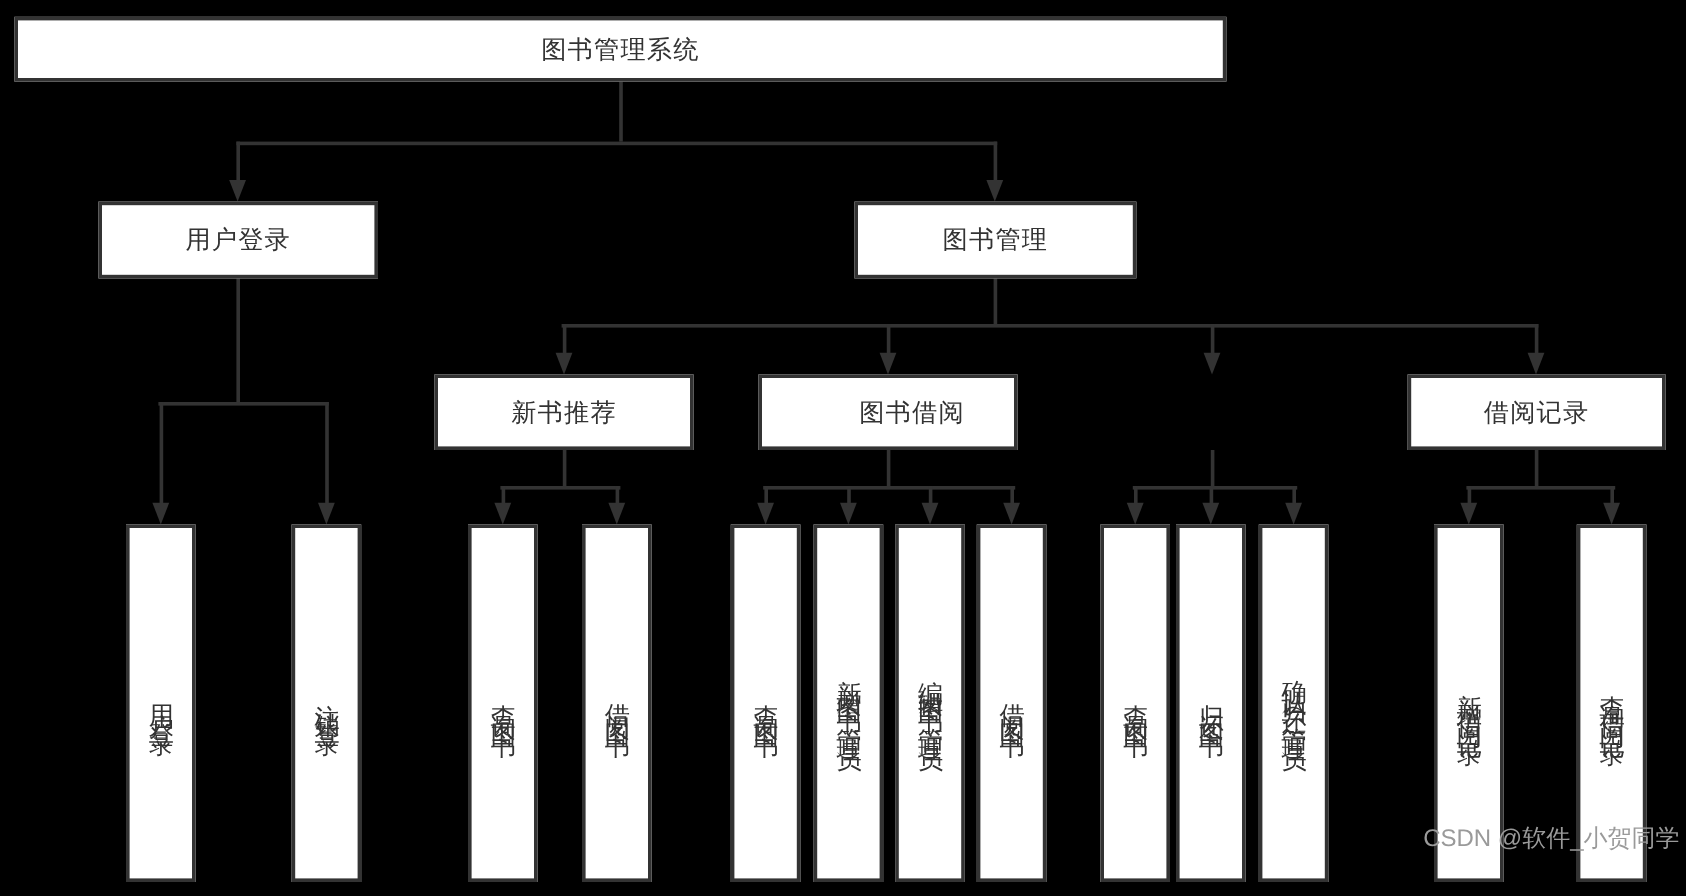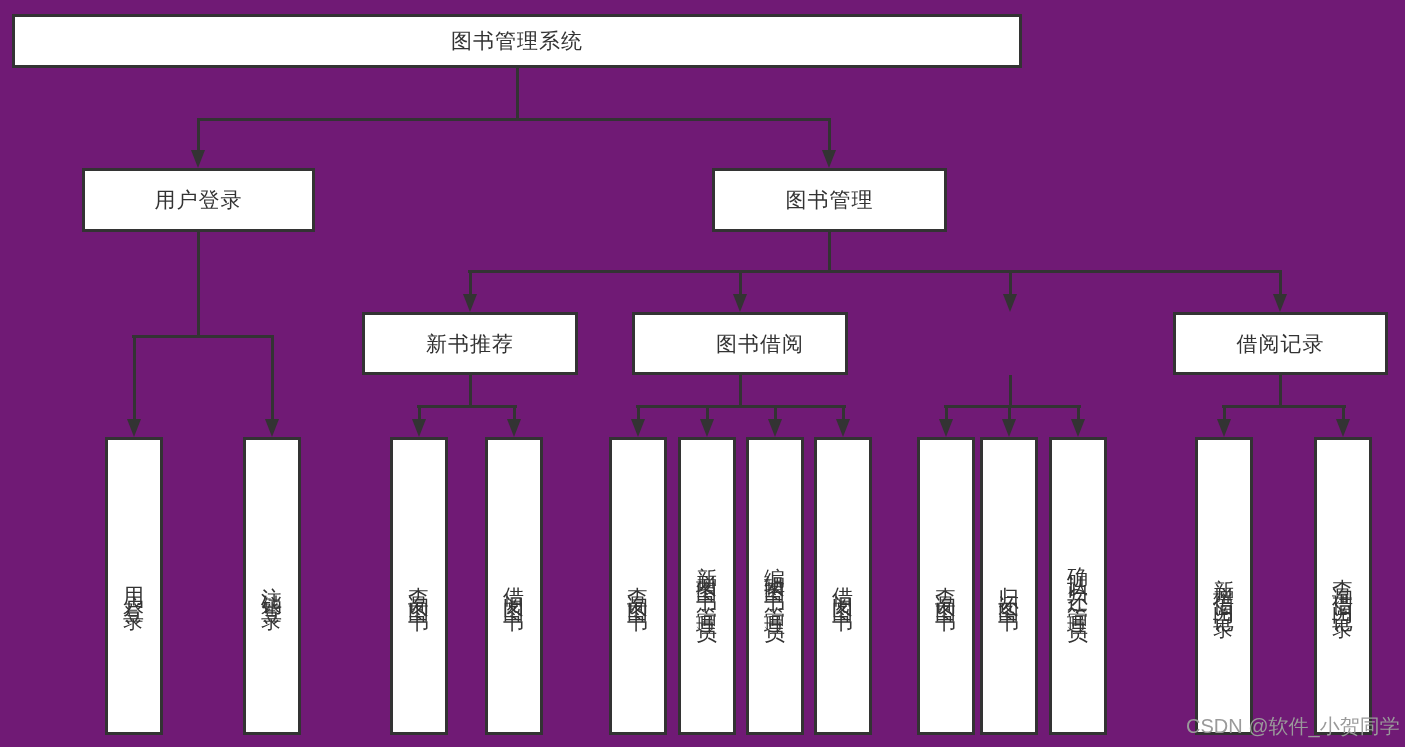--- a/index.html
+++ b/index.html
@@ -5,21 +5,21 @@
   html, body {
     margin: 0;
     padding: 0;
     background: #ffffff;
     font-family: "Liberation Sans", "DejaVu Sans", sans-serif;
   }
   #stage {
     position: relative;
     width: 1405px;
     height: 747px;
-    background: #701a75;
+    background: #000000;
     overflow: hidden;
   }
   .node {
     position: absolute;
     box-sizing: border-box;
     border: 3px solid #333333;
     background: #ffffff;
     display: flex;
     align-items: center;
     justify-content: center;
@@ -62,21 +62,21 @@
     width: 0;
     height: 0;
     border-left: 7px solid transparent;
     border-right: 7px solid transparent;
     border-top: 18px solid #333333;
     z-index: 1;
   }
   #watermark {
     position: absolute;
     left: 1186px;
-    top: 713px;
+    top: 685px;
     font-size: 20px;
     color: #9a9a9a;
     white-space: nowrap;
     z-index: 5;
   }
 </style>
 </head>
 <body>
 
 <div id="stage">

